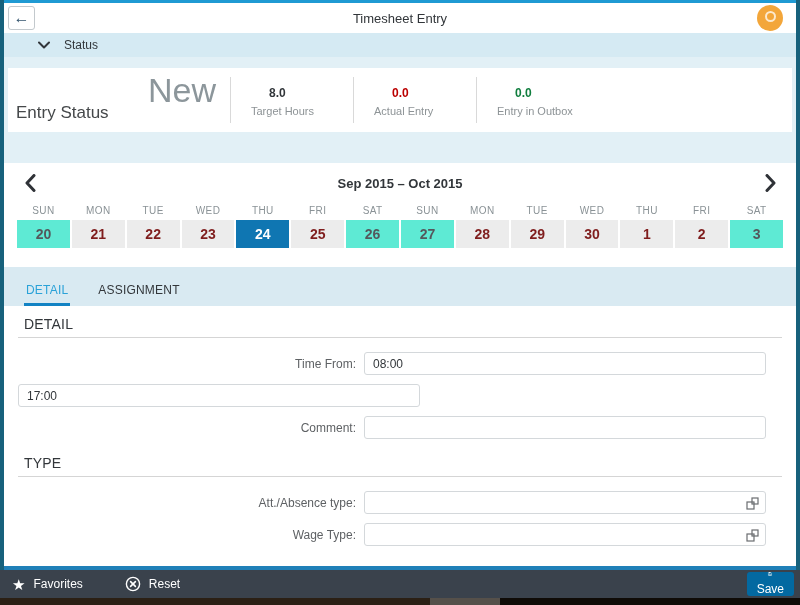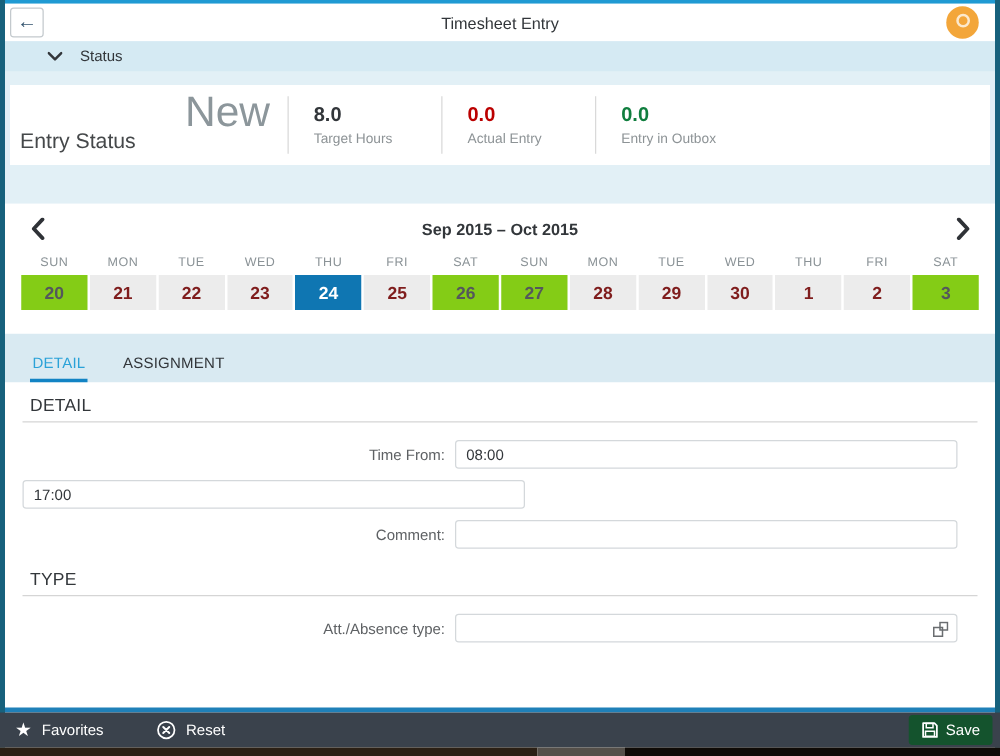--- a/index.html
+++ b/index.html
@@ -30,38 +30,38 @@
   .status-bar { height: 24px; background: #d5eaf3; display: flex; align-items: center; padding-left: 34px;
                 font-size: 12px; color: #32363a; cursor: pointer; }
   .status-bar svg { margin-right: 14px; }
   .status-card { margin: 11px 4px 0 4px; height: 64px; background: #fff; position: relative;
                  display: flex; align-items: stretch; }
   .entry-status-block { width: 222px; position: relative; }
   .entry-status-value { position: absolute; right: 14px; bottom: 22px; font-size: 34px; color: #8c969b; }
   .entry-status-label { position: absolute; left: 8px; bottom: 9px; font-size: 17px; color: #45484a; }
   .metric { border-left: 1px solid #d9d9d9; width: 123px; padding-left: 20px; margin: 9px 0;
             display: flex; flex-direction: column; justify-content: center; }
-  .metric-value { font-size: 16px; font-weight: bold; line-height: 20px; }
+  .metric-value { font-size: 12px; font-weight: bold; line-height: 20px; margin-left: 18px; }
   .metric-label { font-size: 11px; color: #8d9396; margin-top: 2px; white-space: nowrap; }
   .v-dark { color: #32363a; } .v-red { color: #bb0000; } .v-green { color: #107e3e; }
 
   
   .calendar { position: absolute; top: 163px; left: 4px; right: 4px; height: 104px; background: #fff; }
   .cal-head { position: relative; height: 30px; padding-top: 10px; }
   .cal-title { text-align: center; font-size: 13px; font-weight: bold; color: #32363a; padding-top: 3px; }
   .cal-nav { position: absolute; top: 8px; width: 24px; height: 24px; display: flex; align-items: center;
              justify-content: center; cursor: pointer; }
   .cal-prev { left: 14px; } .cal-next { right: 14px; }
   .day-names, .day-cells { display: flex; gap: 2px; margin: 0 13px; }
   .day-names { margin-top: 12px; }
   .day-name { flex: 1; text-align: center; font-size: 10px; color: #8a9296; letter-spacing: .4px; }
   .day-cells { margin-top: 4px; }
   .cell { flex: 1; height: 28px; display: flex; align-items: center; justify-content: center;
           font-size: 14px; font-weight: bold; color: #7f1d1d; background: #ececec; cursor: pointer; }
-  .cell.weekend { background: #84cc16; color: #54585c; }
+  .cell.weekend { background: #5eead4; color: #54585c; }
   .cell.selected { background: #0f76b2; color: #fff; }
 
   
   .tabstrip { position: absolute; top: 267px; left: 4px; right: 4px; height: 39px; background: #d9eaf2;
               display: flex; align-items: flex-end; padding-left: 20px; }
   .tab { font-size: 12px; padding: 0 2px 9px 2px; margin-right: 26px; cursor: pointer; position: relative;
          color: #32363a; letter-spacing: .2px; }
   .tab.active { color: #2aa2d8; }
   .tab.active::after { content: ""; position: absolute; left: 0; right: 0; bottom: 0; height: 3px;
                        background: #1283c4; }
@@ -84,23 +84,23 @@
                 display: flex; align-items: center; justify-content: center; }
 
   
   .footer-line { position: absolute; top: 566px; left: 4px; right: 4px; height: 4px; background: #1f80b8; }
   .footer { position: absolute; top: 570px; left: 0; right: 0; height: 28px; background: #3a424c;
             display: flex; align-items: center; padding: 0 6px 0 12px; color: #fff; }
   .footer-item { display: flex; align-items: center; gap: 8px; font-size: 12px; cursor: pointer; }
   .footer-item + .footer-item { margin-left: 42px; }
   .star-glyph { font-size: 15px; line-height: 1; }
   .footer-spacer { flex: 1; }
-  .save-btn { display: flex; align-items: center; gap: 6px; background: #14532d; color: #fff;
+  .save-btn { display: flex; align-items: center; gap: 6px; background: #0369a1; color: #fff;
               border: none; border-radius: 3px; height: 24px; padding: 0 10px; font-size: 12px;
-              font-family: "Liberation Sans", sans-serif; cursor: pointer; }
+              font-family: "Liberation Sans", sans-serif; cursor: pointer; flex-direction: column; }
 
   
   .bottom-strip { position: absolute; top: 598px; left: 0; width: 800px; height: 7px; display: flex; }
   .strip-a { width: 430px; background: #2b2015; }
   .strip-b { width: 70px;  background: #55504a; }
   .strip-c { flex: 1;      background: #0f0b07; }
 </style>
 </head>
 <body>
 
@@ -227,20 +227,32 @@
       <div class="input-wrap has-help">
         <input type="text" value="" style="">
         <span class="value-help">
           <svg width="13" height="13" viewBox="0 0 13 13">
             <rect x="1" y="5" width="7" height="7" fill="none" stroke="#6a6d70" stroke-width="1.2"></rect>
             <rect x="6" y="1" width="6" height="6" fill="none" stroke="#6a6d70" stroke-width="1.2"></rect>
           </svg>
         </span>
       </div>
     </div>
+    <div class="form-row">
+      <label>Wage Type:</label>
+      <div class="input-wrap has-help">
+        <input type="text" value="" style="">
+        <span class="value-help">
+          <svg width="13" height="13" viewBox="0 0 13 13">
+            <rect x="1" y="5" width="7" height="7" fill="none" stroke="#6a6d70" stroke-width="1.2"></rect>
+            <rect x="6" y="1" width="6" height="6" fill="none" stroke="#6a6d70" stroke-width="1.2"></rect>
+          </svg>
+        </span>
+      </div>
+    </div>
   </div>
 
   <div class="footer-line"></div>
   <div class="footer">
     <div class="footer-item">
       <span class="star-glyph">★</span>
       <span>Favorites</span>
     </div>
     <div class="footer-item">
       <svg width="16" height="16" viewBox="0 0 16 16">

